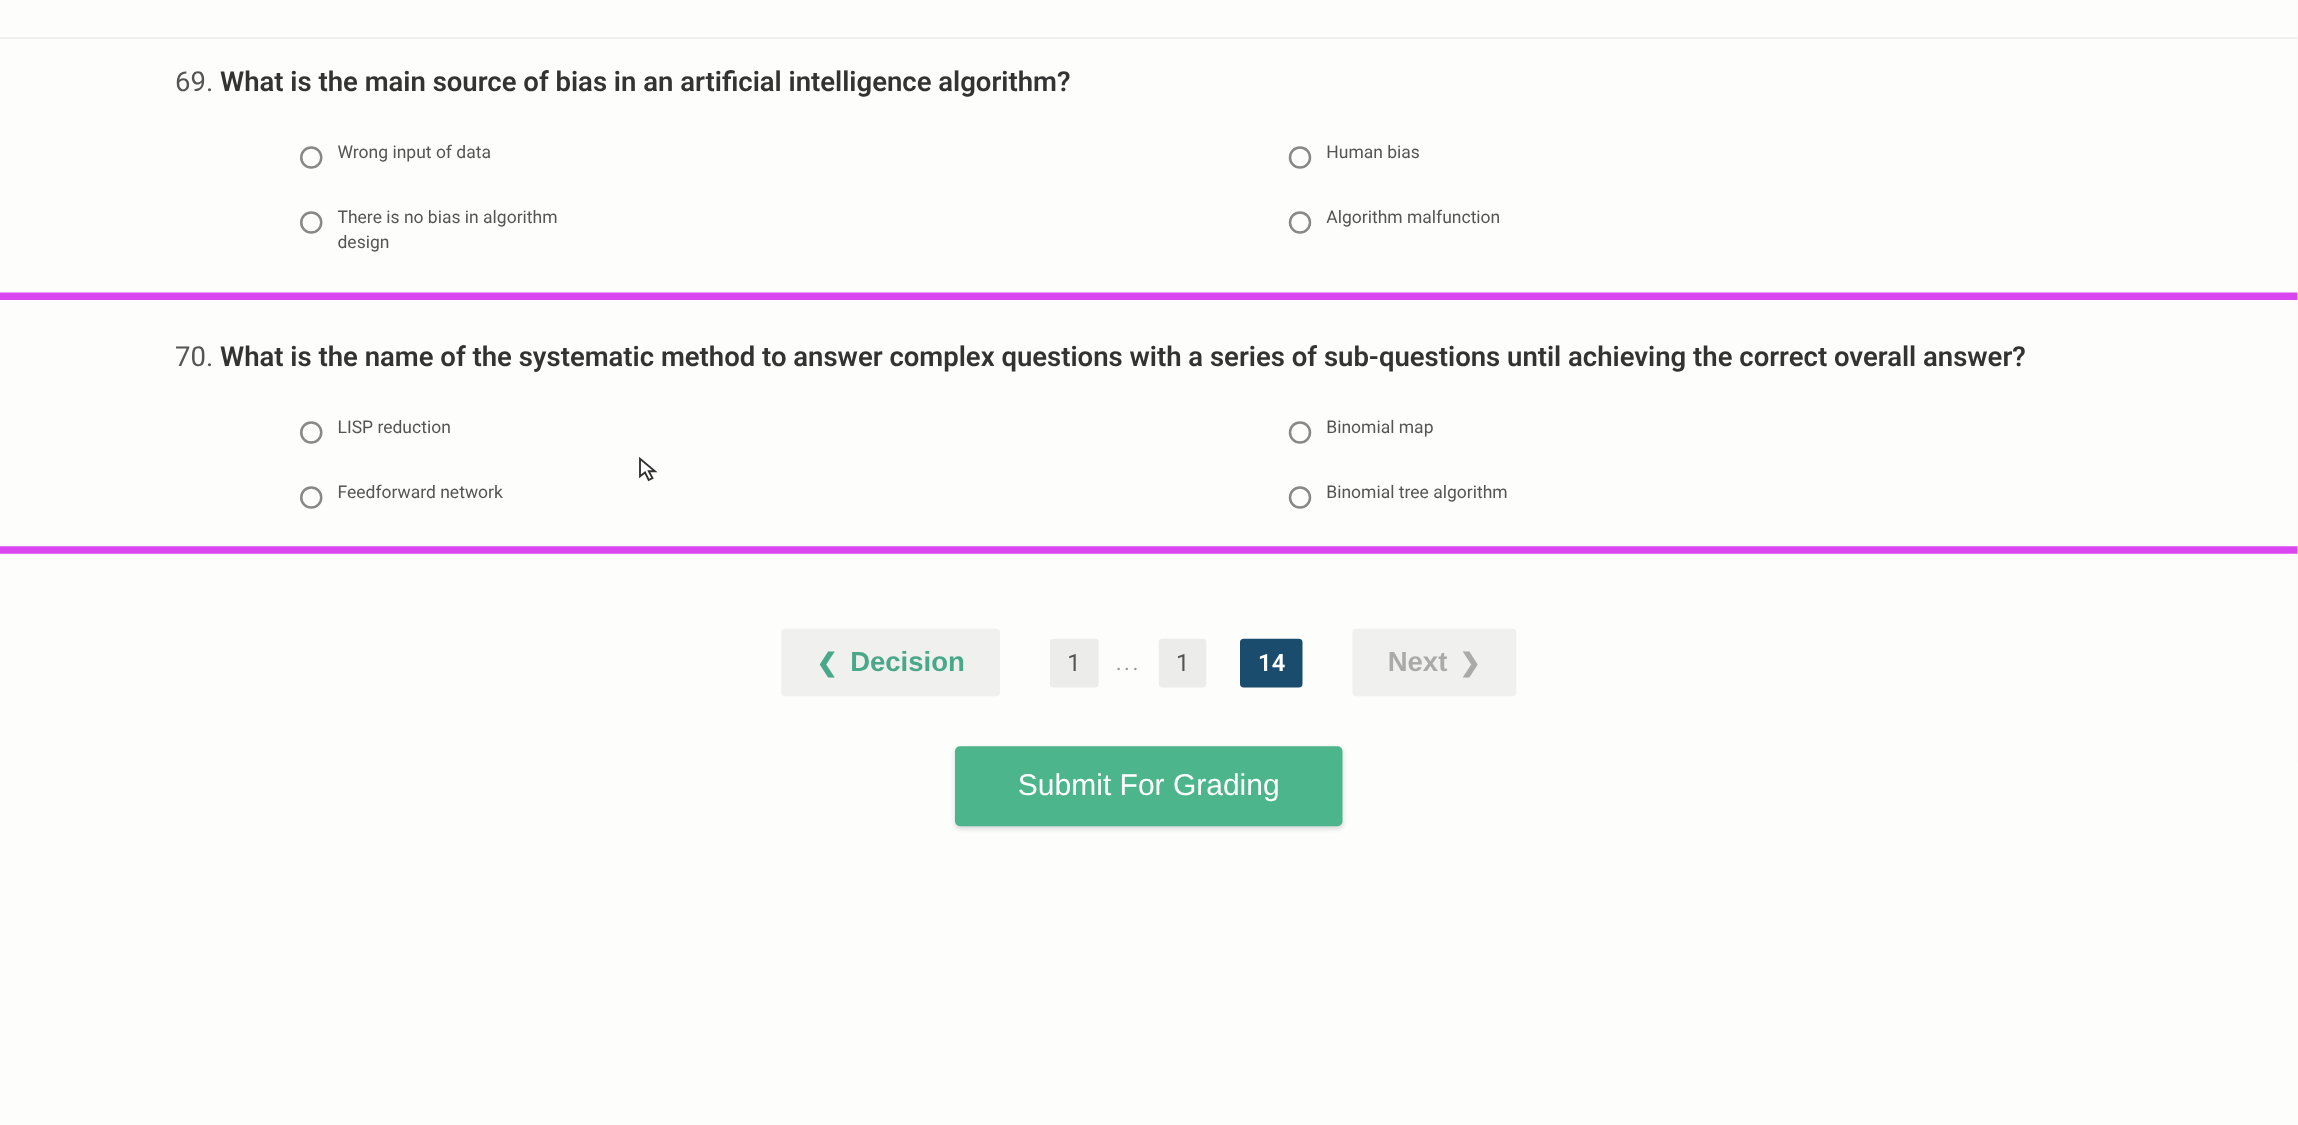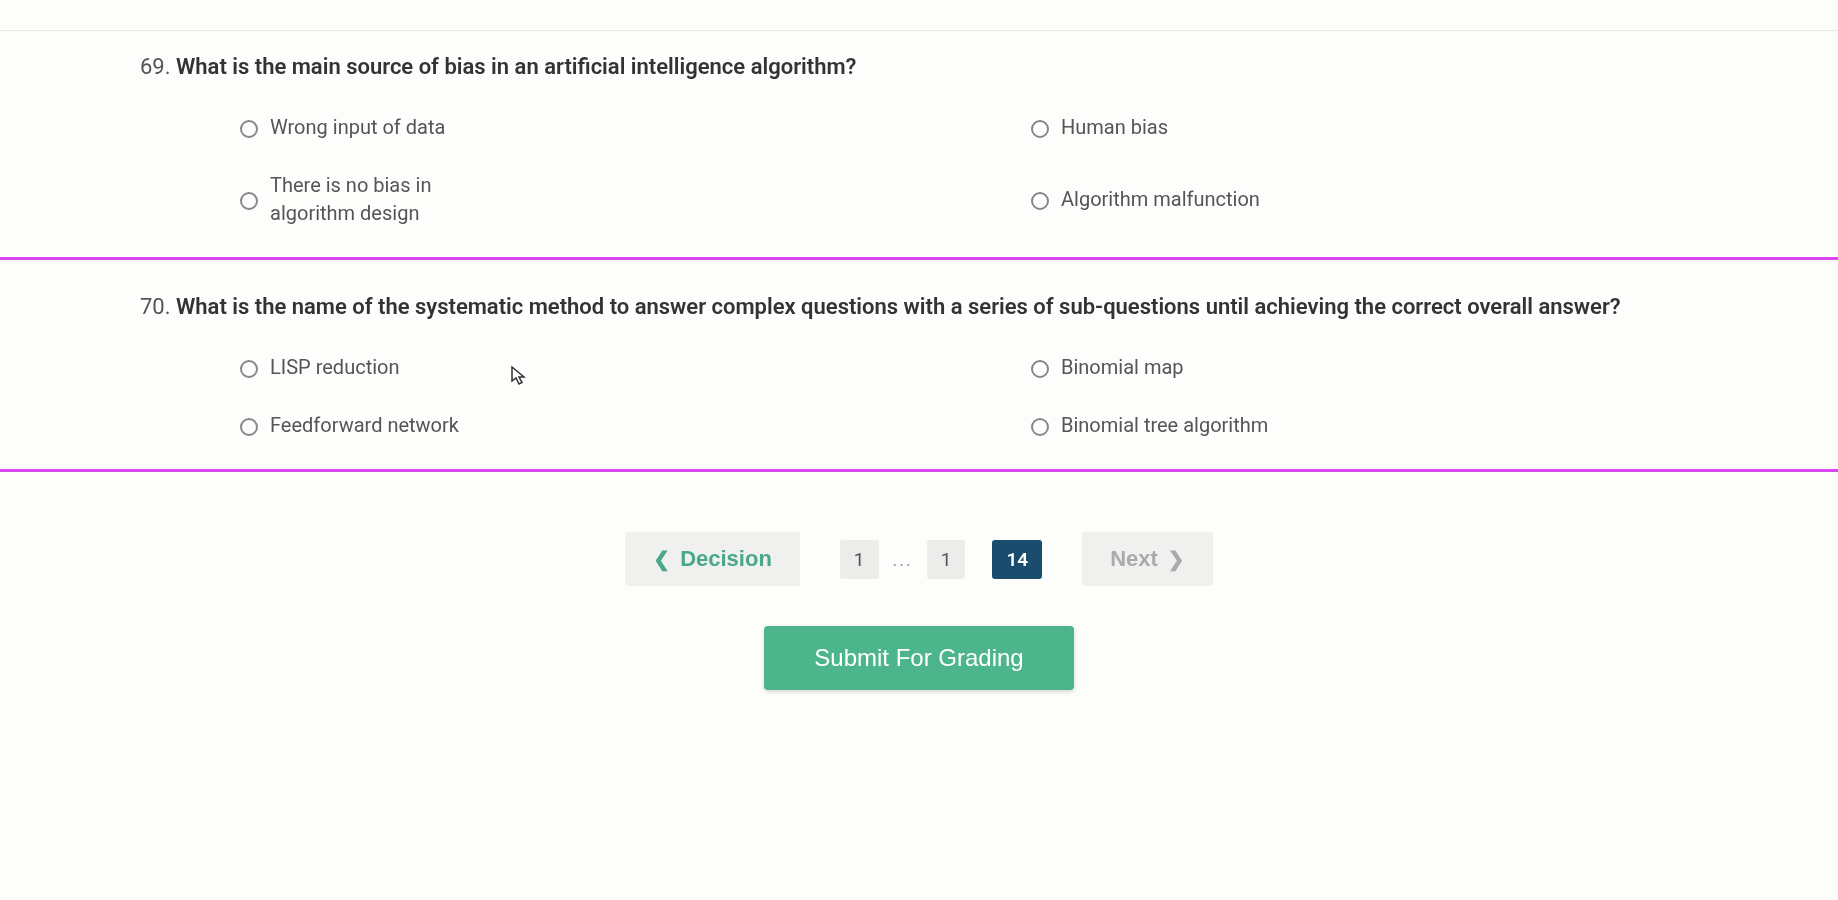--- a/index.html
+++ b/index.html
@@ -24,21 +24,21 @@
     .top-border {
       position: absolute;
       top: 30px;
       left: 0;
       right: 0;
       height: 1px;
       background: #e8e8e6;
     }
     .question-block {
       padding: 30px 116px 30px 140px;
-      border-bottom: 3px solid #d946ef;
+      border-bottom: 6px solid #d946ef;
     }
     .question-block:last-of-type {
       border-bottom: none;
     }
     .question-text {
       font-size: 22px;
       color: #444;
       line-height: 1.5;
       margin-bottom: 30px;
       font-weight: 400;
@@ -54,22 +54,22 @@
     .options-grid {
       display: grid;
       grid-template-columns: 1fr 1fr;
       column-gap: 300px;
       row-gap: 30px;
       padding-left: 100px;
       padding-right: 200px;
     }
     .option {
       display: flex;
-      align-items: center;
-      font-size: 20px;
+      align-items: flex-start;
+      font-size: 14px;
       color: #555;
       line-height: 1.4;
       cursor: pointer;
     }
     .radio-circle {
       width: 18px;
       height: 18px;
       border: 2px solid #888;
       border-radius: 50%;
       margin-right: 12px;

